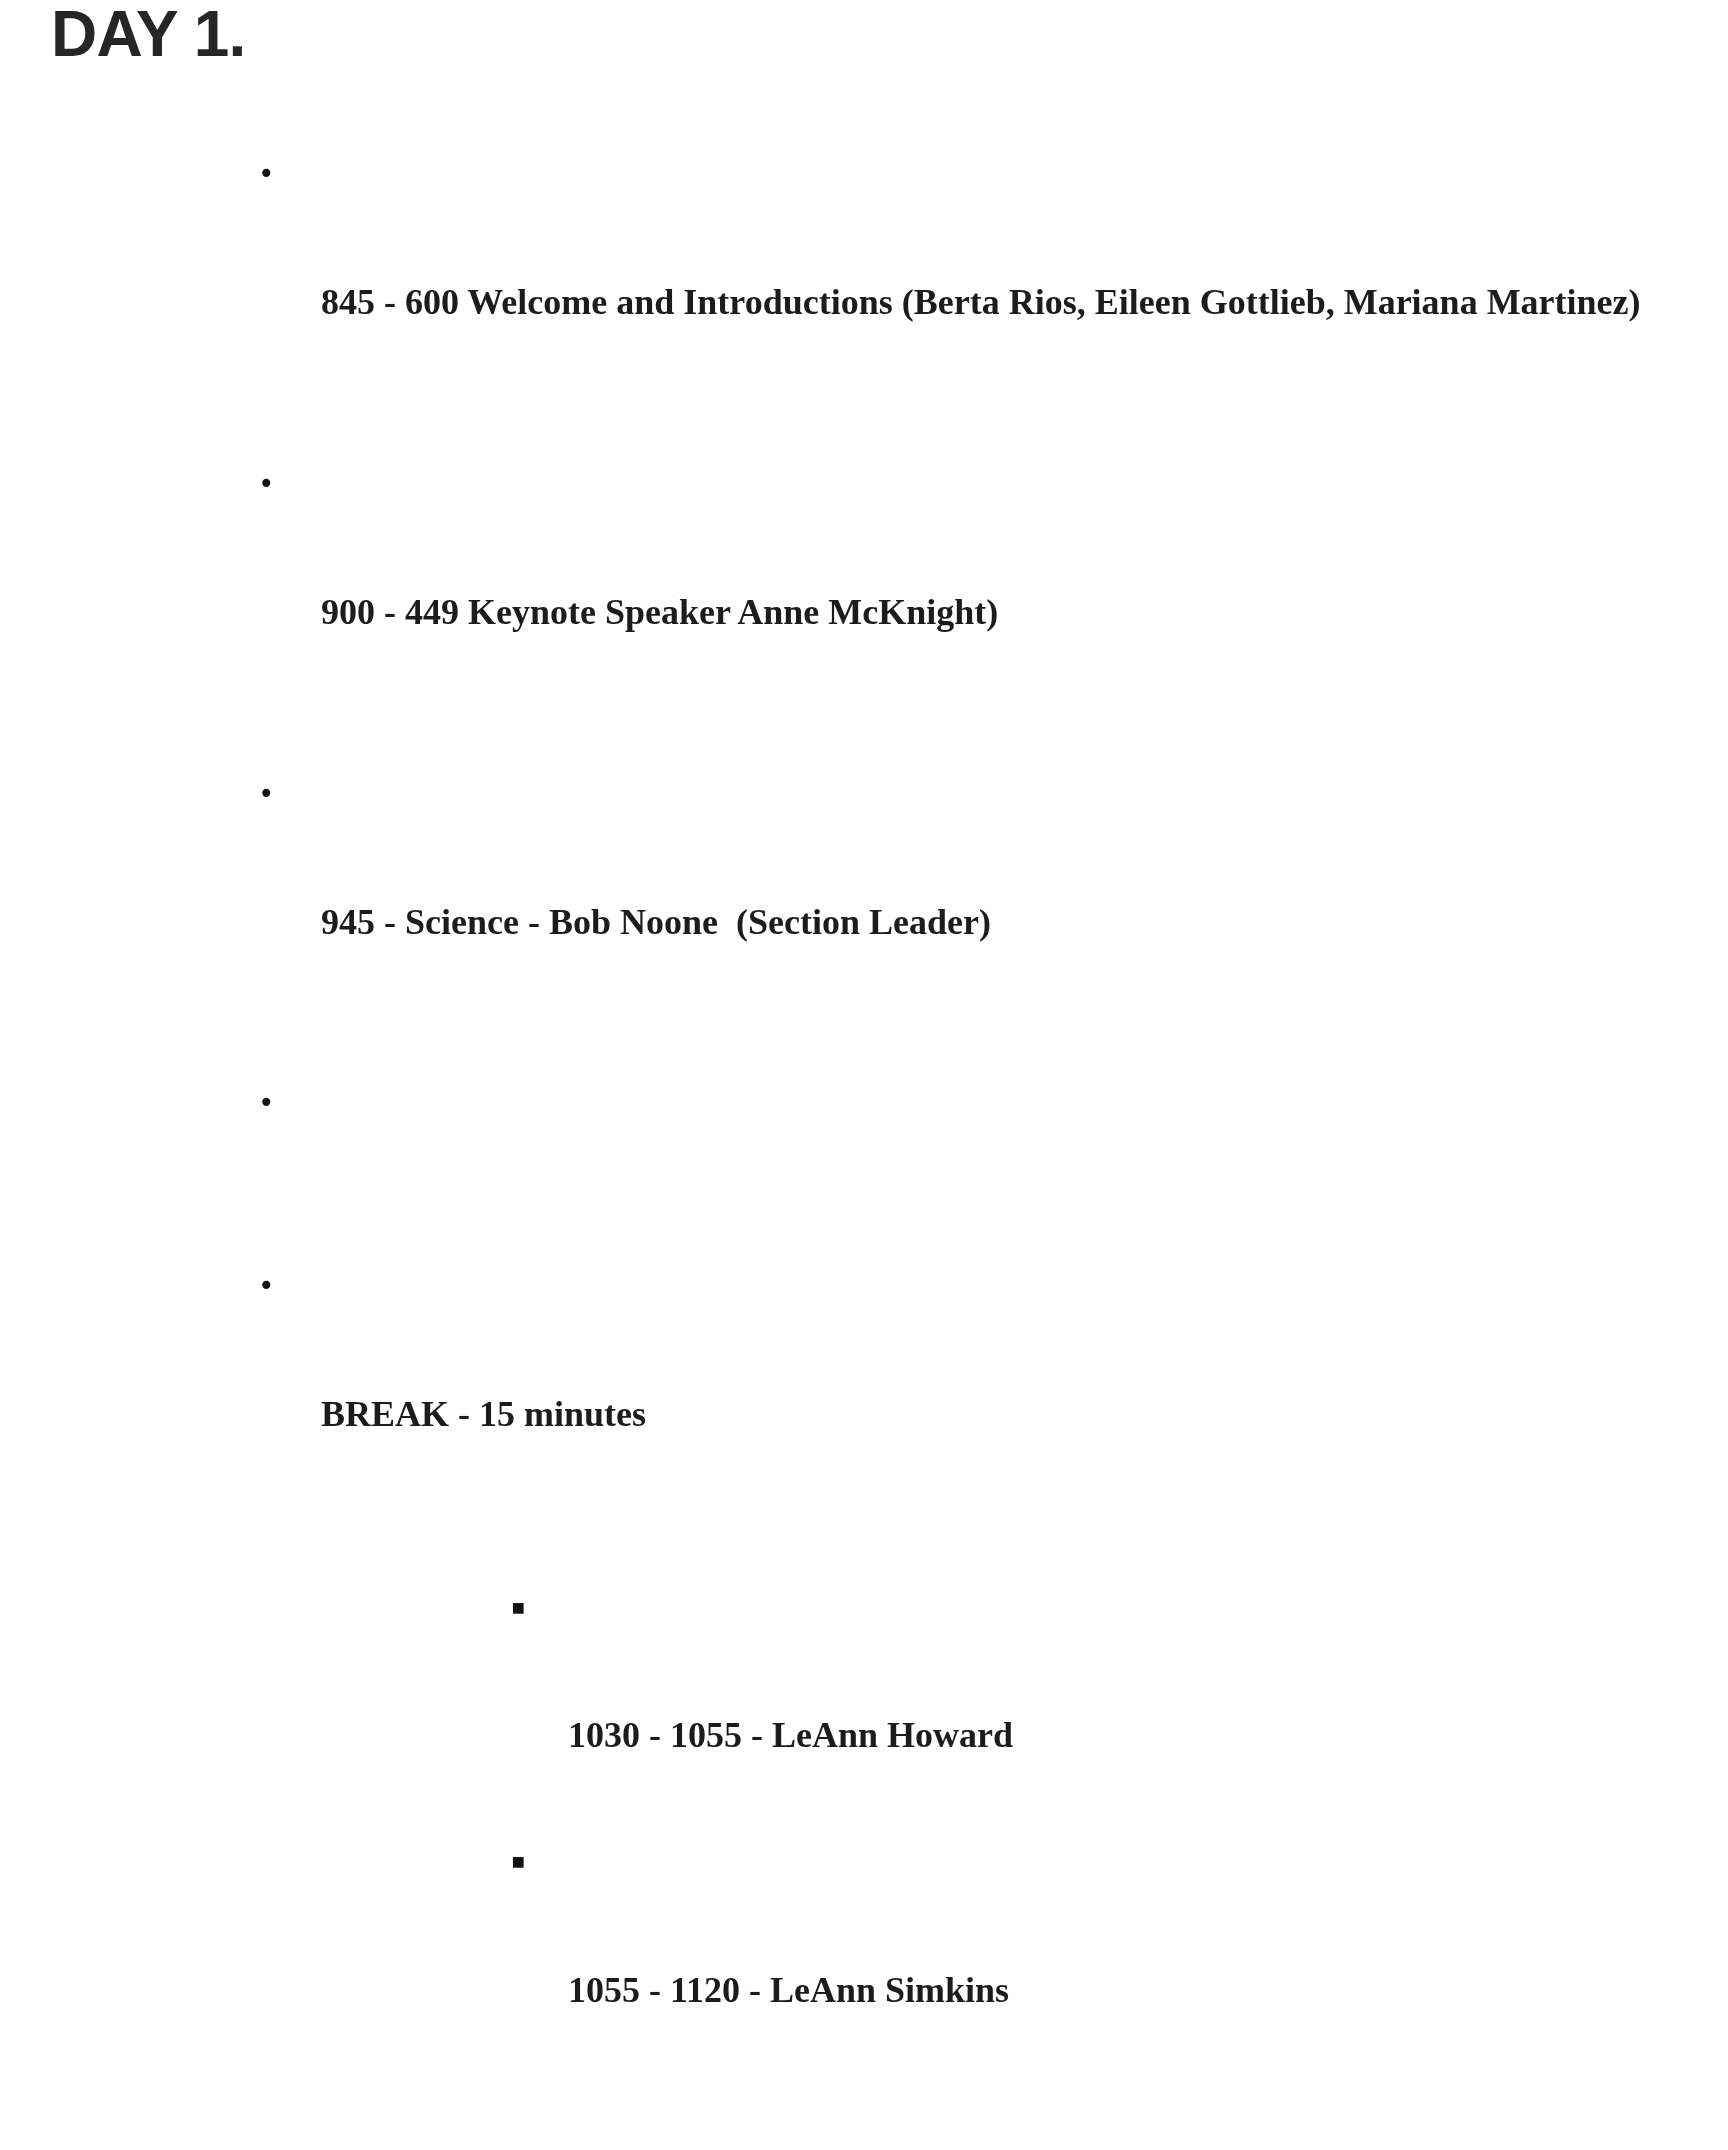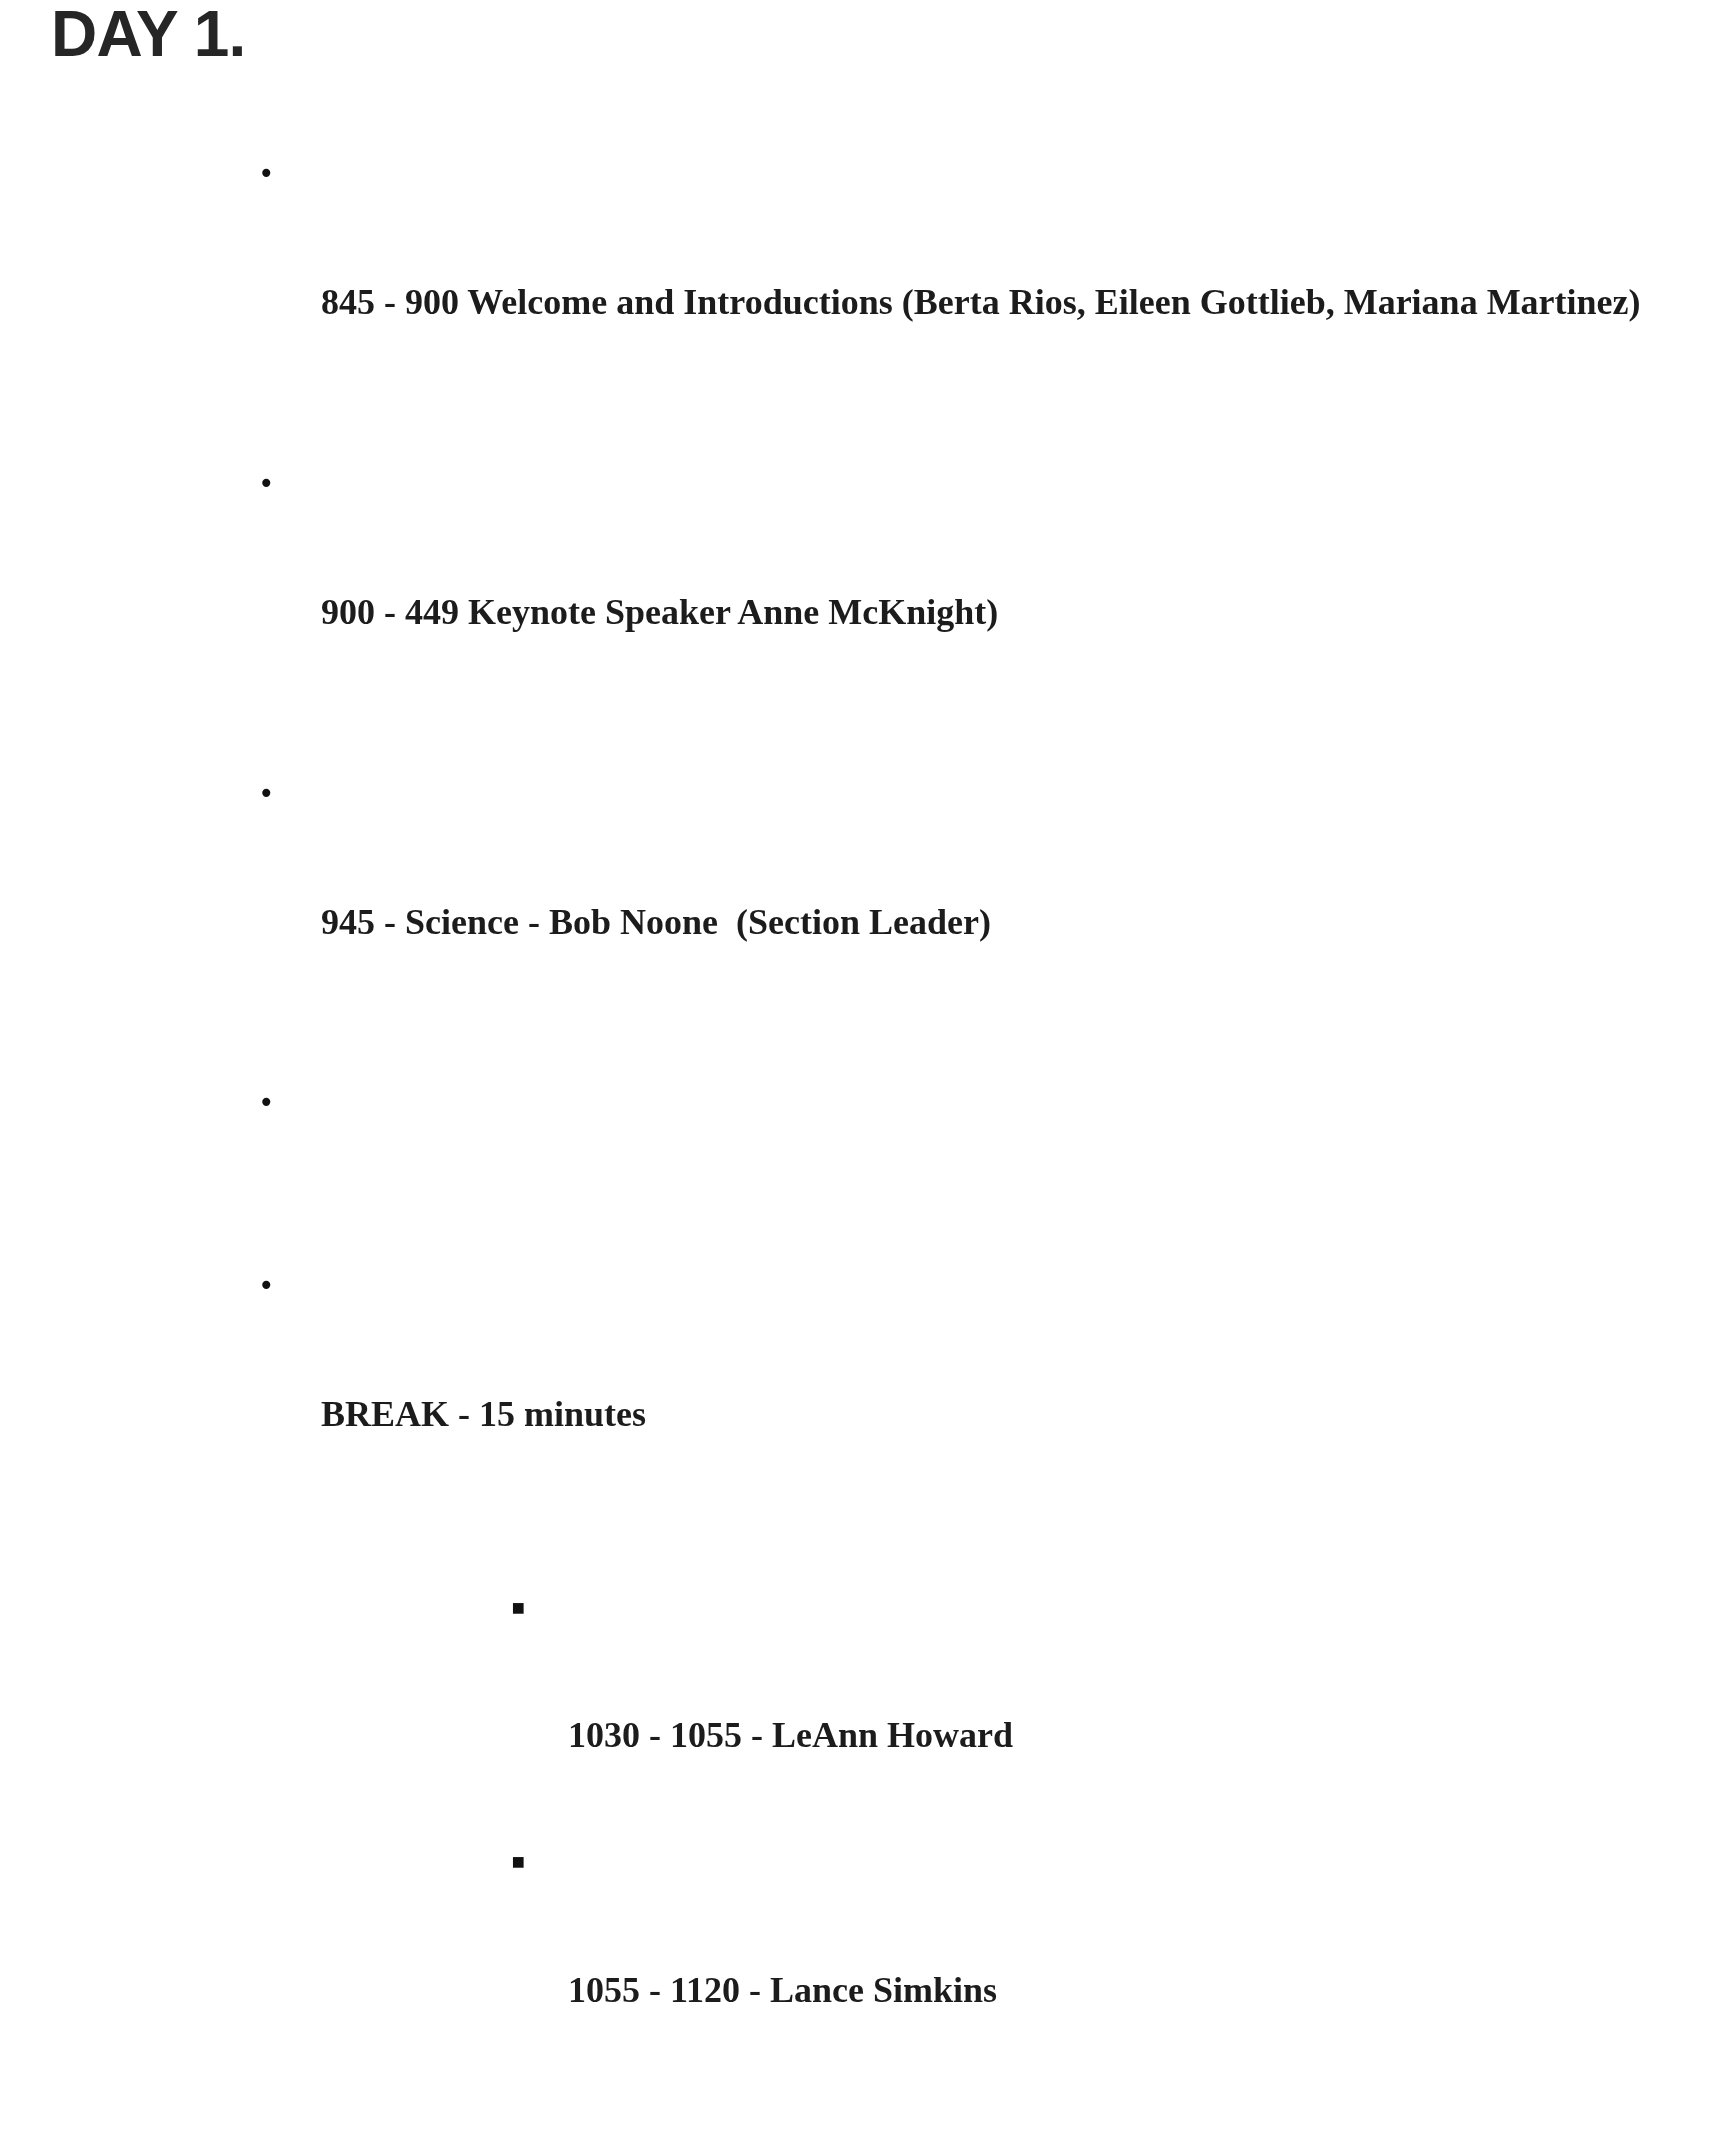--- a/index.html
+++ b/index.html
@@ -100,21 +100,21 @@
 <body>
 
 <div class="page">
 
   <div class="doc-title">DAY 1.</div>
 
   <div class="agenda">
 
     <div class="item lvl1">
       <span class="marker">•</span>
-      <span class="txt"><span class="b">845 - 900 Welcome and Introductions</span><span class="r"> (Berta Rios, Eileen Gottlieb, Mariana Martinez)</span></span>
+      <span class="txt"><span class="b">845 - 600 Welcome and Introductions</span><span class="r"> (Berta Rios, Eileen Gottlieb, Mariana Martinez)</span></span>
     </div>
     <div class="gap-lg"></div>
 
     <div class="item lvl1">
       <span class="marker">•</span>
       <span class="txt"><span class="b">900 - 449 Keynote Speaker</span><span class="r"> Anne McKnight)</span></span>
     </div>
     <div class="gap-lg"></div>
 
     <div class="item lvl1">
@@ -133,18 +133,18 @@
       <span class="txt"><span class="b">BREAK - </span><span class="r">15 minutes</span></span>
     </div>
     <div class="gap-xl"></div>
 
     <div class="item lvl2">
       <span class="marker">▪</span>
       <span class="txt"><span class="b">1030 - 1055</span><span class="r"> - LeAnn Howard</span></span>
     </div>
     <div class="item lvl2">
       <span class="marker">▪</span>
-      <span class="txt"><span class="b">1055 - 1120</span><span class="r"> - Lance Simkins</span></span>
+      <span class="txt"><span class="b">1055 - 1120</span><span class="r"> - LeAnn Simkins</span></span>
     </div>
 
   </div>
 </div>
 
 
 </body></html>

